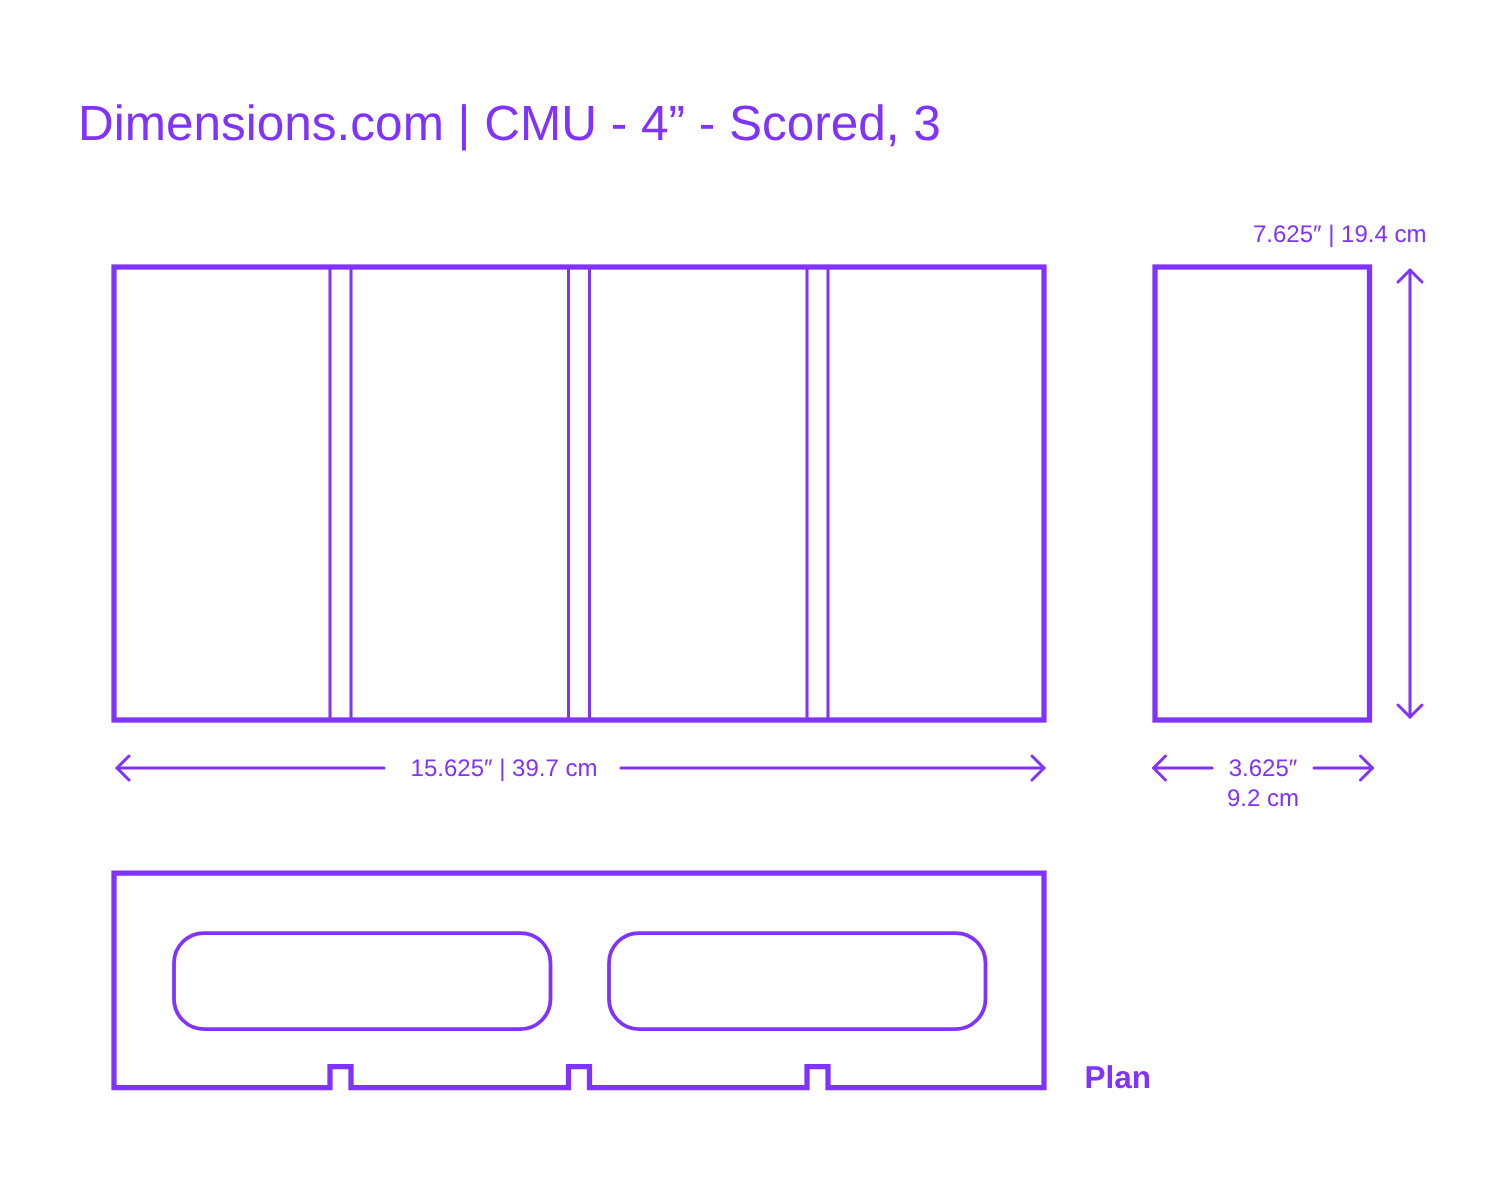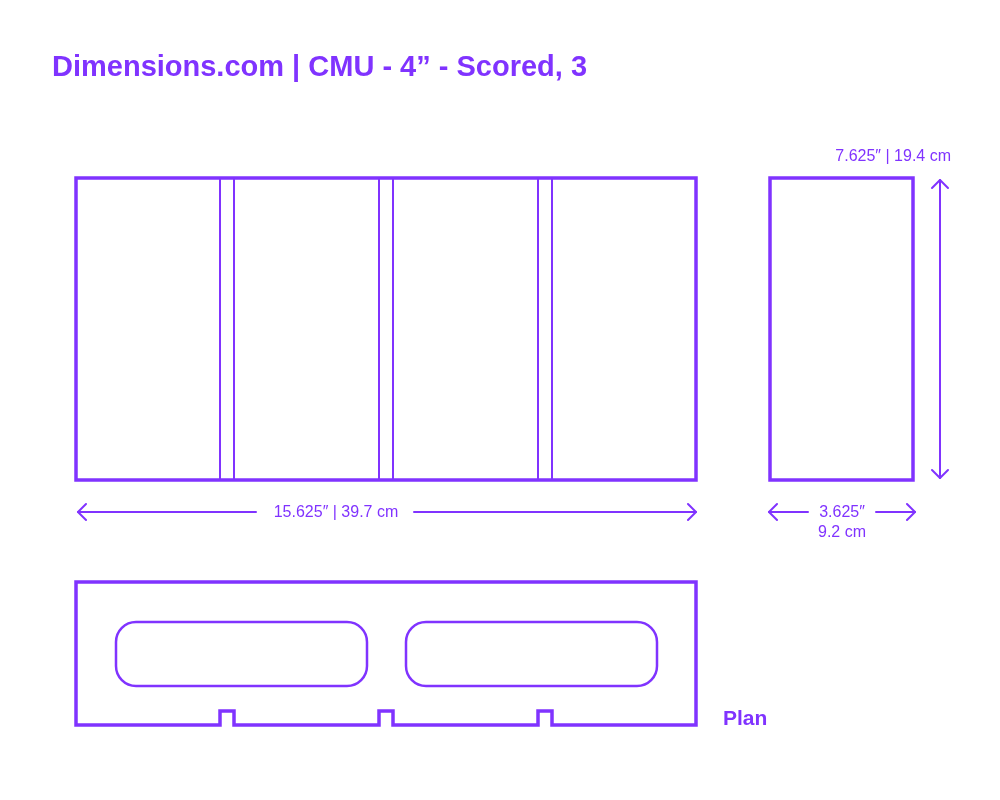--- a/index.html
+++ b/index.html
@@ -1,20 +1,20 @@
 <!DOCTYPE html>
 <html><head>
   <meta charset="utf-8">
   <style>
     html, body { margin: 0; padding: 0; background: #ffffff; }
     body { width: 1000px; height: 800px; position: relative; overflow: hidden; font-family: "Liberation Sans", sans-serif; }
     .title {
-      position: absolute; left: 52px; top: 50px;
+      position: absolute; left: 52px; top: 63px;
       font-family: "Liberation Sans", sans-serif;
-      font-weight: 700; font-size: 29px; color: #8033ff; letter-spacing: 0px;
+      font-weight: 400; font-size: 33px; color: #8033ff; letter-spacing: 0px;
       white-space: nowrap;
     }
     svg.drawing { position: absolute; left: 0; top: 0; }
     .dim-text { font-family: "Liberation Sans", sans-serif; font-size: 16px; fill: #8033ff; }
     .label-text { font-family: "Liberation Sans", sans-serif; font-size: 21px; font-weight: 700; fill: #8033ff; }
   </style>
 </head>
 <body>
 
 <div class="title">Dimensions.com | CMU - 4” - Scored, 3</div>

